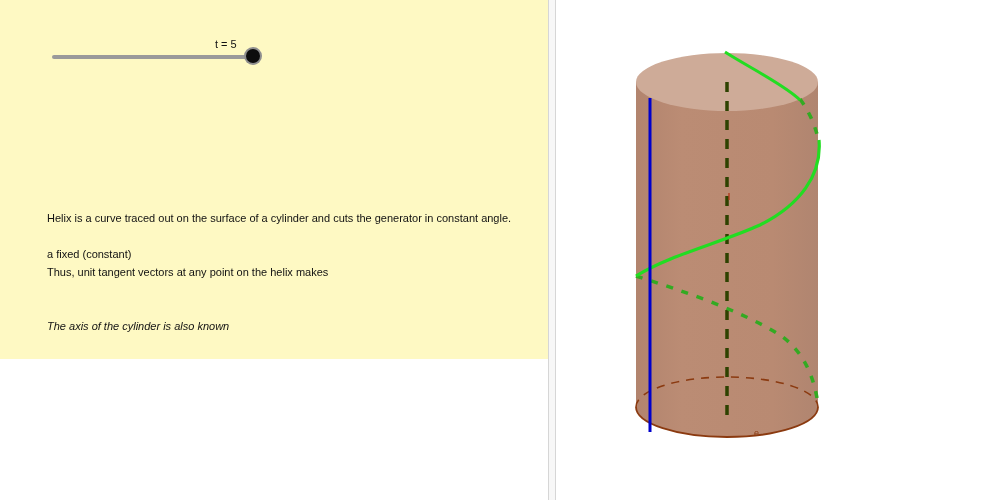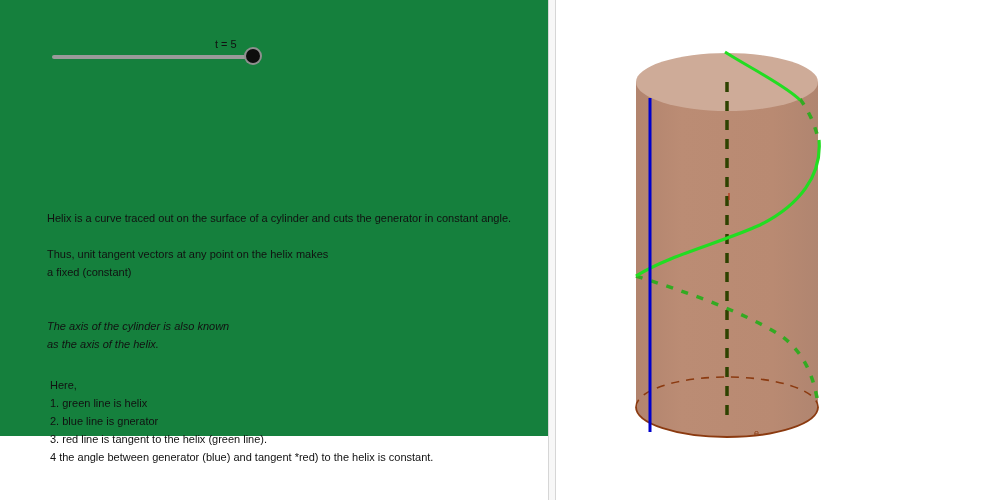--- a/index.html
+++ b/index.html
@@ -3,22 +3,22 @@
 <meta charset="utf-8">
 <style>
   html, body { margin: 0; padding: 0; }
   body {
     width: 1000px; height: 500px; overflow: hidden;
     background: #ffffff;
     font-family: "Liberation Sans", sans-serif;
     position: relative;
   }
   .left-panel {
-    position: absolute; left: 0; top: 0; width: 548px; height: 436px;
-    background: #15803d;
+    position: absolute; left: 0; top: 0; width: 548px; height: 359px;
+    background: #fef9c3;
   }
   .divider {
     position: absolute; left: 548px; top: 0; width: 8px; height: 500px;
     background: #f7f7f7;
     border-left: 1px solid #d6d6d6;
     border-right: 1px solid #d6d6d6;
     box-sizing: border-box;
     cursor: col-resize;
   }
   .right-panel {
@@ -58,36 +58,28 @@
     <span class="slider-label">t = 5</span>
     <div class="slider-track"></div>
     <div class="slider-knob"></div>
   </div>
 
   <div class="text-block" style="top:209px;">
     <div>Helix is a curve traced out on the surface of a cylinder and cuts the generator in constant angle.</div>
   </div>
 
   <div class="text-block" style="top:245px;">
+    <div>a fixed (constant)</div>
     <div>Thus, unit tangent vectors at any point on the helix makes</div>
-    <div>a fixed (constant)</div>
   </div>
 
   <div class="text-block" style="top:317px;font-style:italic;">
     <div>The axis of the cylinder is also known</div>
-    <div>as the axis of the helix.</div>
   </div>
 
-  <div class="text-block" style="top:376px; left:23px;">
-    <div>Here,</div>
-    <div>1. green line is helix</div>
-    <div>2. blue line is gnerator</div>
-    <div>3. red line is tangent to the helix (green line).</div>
-    <div>4 the angle between generator (blue) and tangent *red) to the helix is constant.</div>
-  </div>
 </div>
 
 <div class="divider"></div>
 
 <div class="right-panel">
   <svg class="scene" width="444" height="500" viewBox="556 0 444 500">
     <defs>
       <linearGradient id="sideGrad" x1="0" y1="0" x2="1" y2="0">
         <stop offset="0" stop-color="#b2846e"></stop>
         <stop offset="0.25" stop-color="#bb8c74"></stop>

